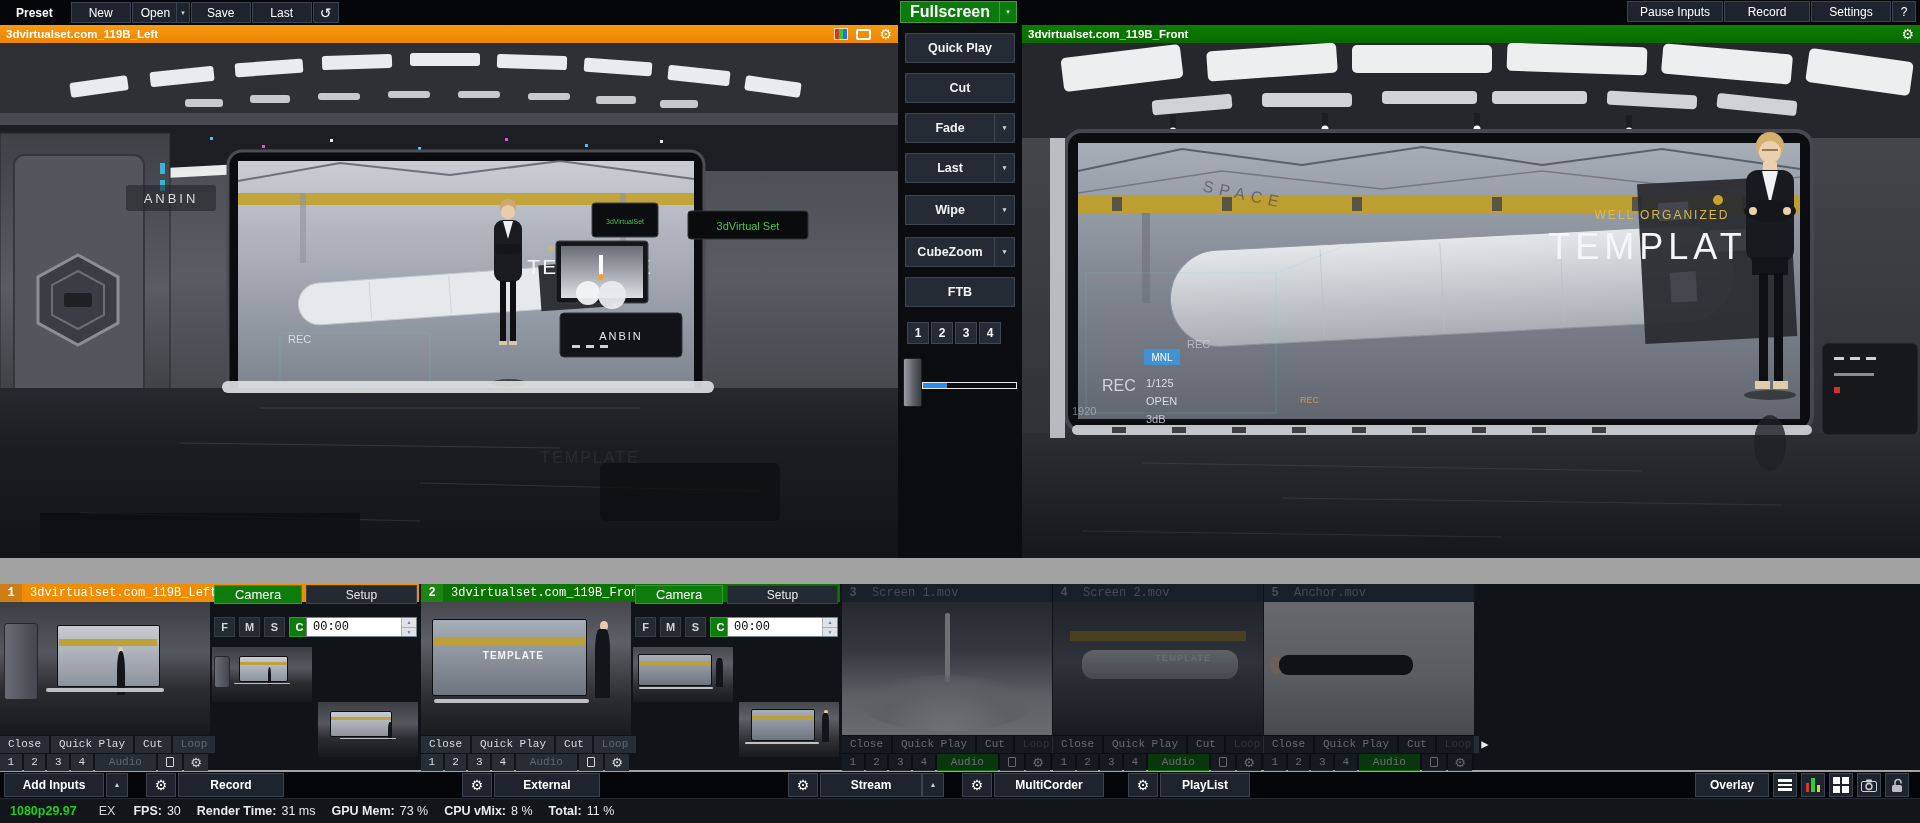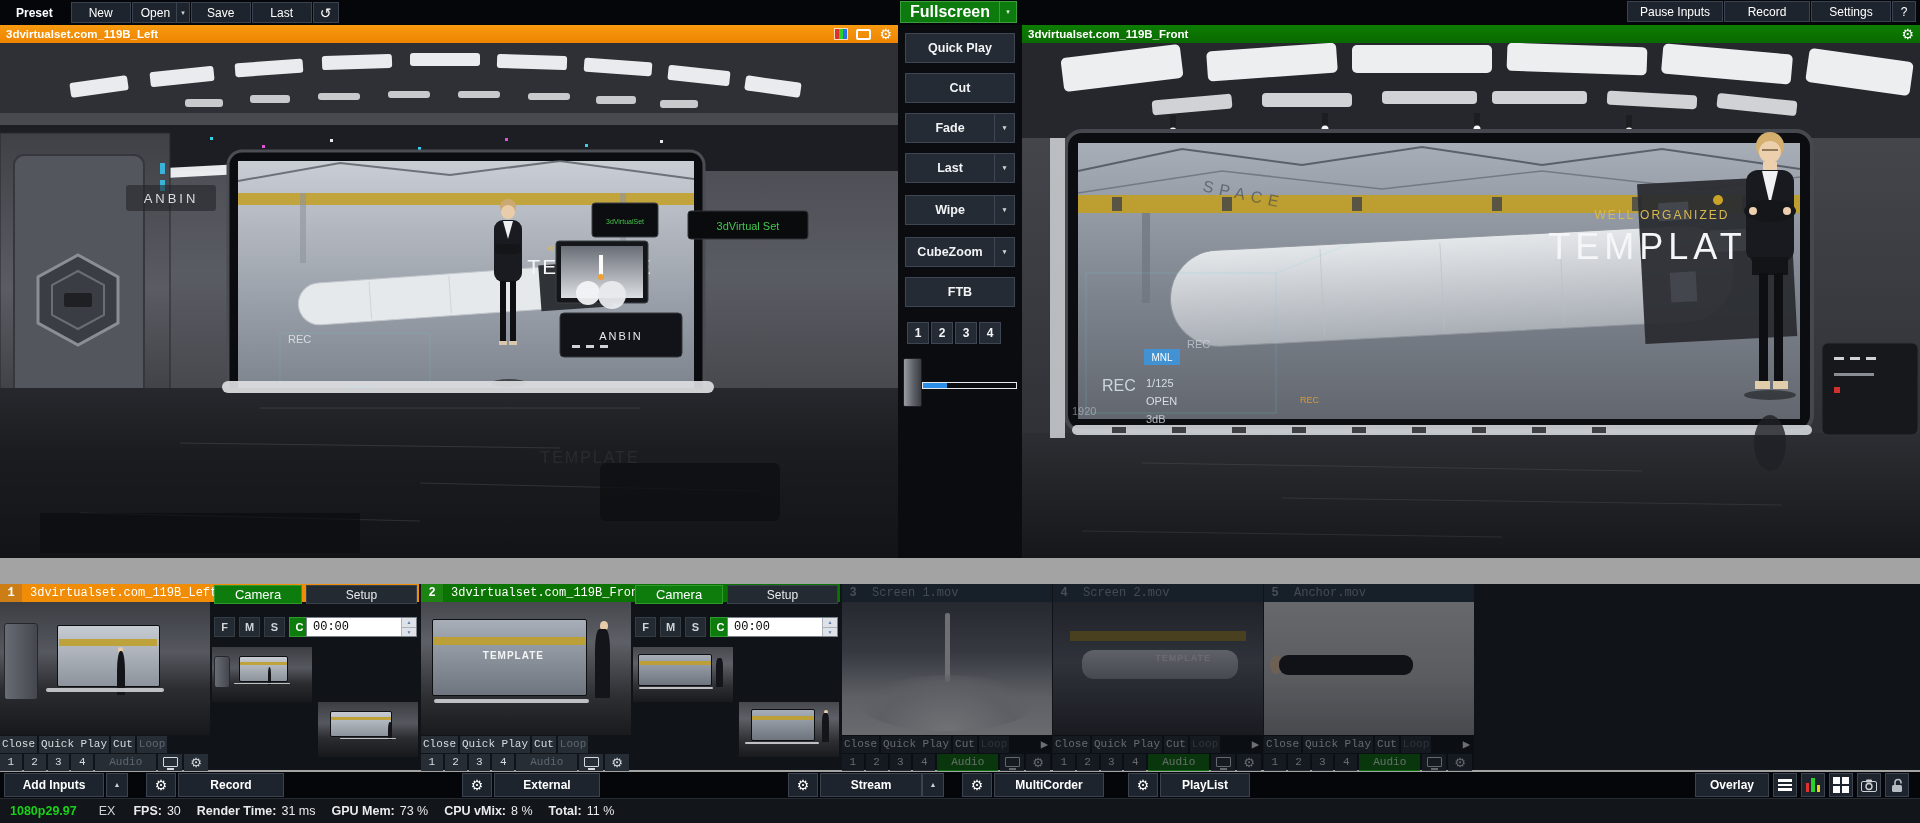--- a/index.html
+++ b/index.html
@@ -45,21 +45,21 @@
   .mixer-right b{font-size:12px;color:#fff}
   
   .inputs{position:absolute;left:0;top:584px;width:1920px;height:186px;background:#101419}
   .module{position:absolute;top:0;height:186px}
   .in-header{position:absolute;left:0;top:0;right:0;height:18px;display:flex;align-items:center;font-family:"Liberation Mono","DejaVu Sans Mono",monospace}
   .in-num{width:22px;height:18px;display:flex;align-items:center;justify-content:center;font-size:12px;font-weight:bold;color:#fff}
   .in-title{font-size:12px;color:#fff;margin-left:8px;white-space:nowrap}
   .thumb{position:absolute;left:0;top:18px;width:210px;height:133px;overflow:hidden;cursor:pointer}
   .ctl{position:absolute;left:0;width:210px;height:18px;display:flex;align-items:center;font-family:"Liberation Mono","DejaVu Sans Mono",monospace;font-size:11px}
   .ctl1{top:151px}.ctl2{top:169px}
-  .seg{height:17px;background:#262d35;color:#d7dbde;display:flex;align-items:center;justify-content:center;margin-right:2px;padding:0 2px;cursor:pointer;white-space:nowrap}
+  .seg{height:17px;background:#262d35;color:#d7dbde;display:flex;align-items:center;justify-content:center;margin-right:2px;padding:0 8px;cursor:pointer;white-space:nowrap}
   .seg.dim{color:#5f6872}
   .seg.n{width:22px;padding:0}
   .seg.audio-on{background:#0d6e0d;color:#cfe9cf;width:62px}
   .seg.audio-off{width:62px;color:#5f6872}
   .seg.icon-seg{width:24px}
   .mon-icon{width:15px;height:10px;border:1px solid #d5d9dd;border-radius:1px;position:relative}
   .mon-icon::after{content:"";position:absolute;left:3px;right:3px;bottom:-4px;height:2px;background:#d5d9dd}
   .play-seg{margin-left:auto;margin-right:4px;color:#e8eaec;font-size:12px;cursor:pointer}
   .cam-panel{position:absolute;left:212px;top:0;width:207px;height:186px}
   .cam-btn{position:absolute;left:2px;top:1px;width:88px;height:19px;background:#0d7c0d;border:1px solid #2f9b2f;color:#fff;font-size:13px;display:flex;align-items:center;justify-content:center;cursor:pointer}

